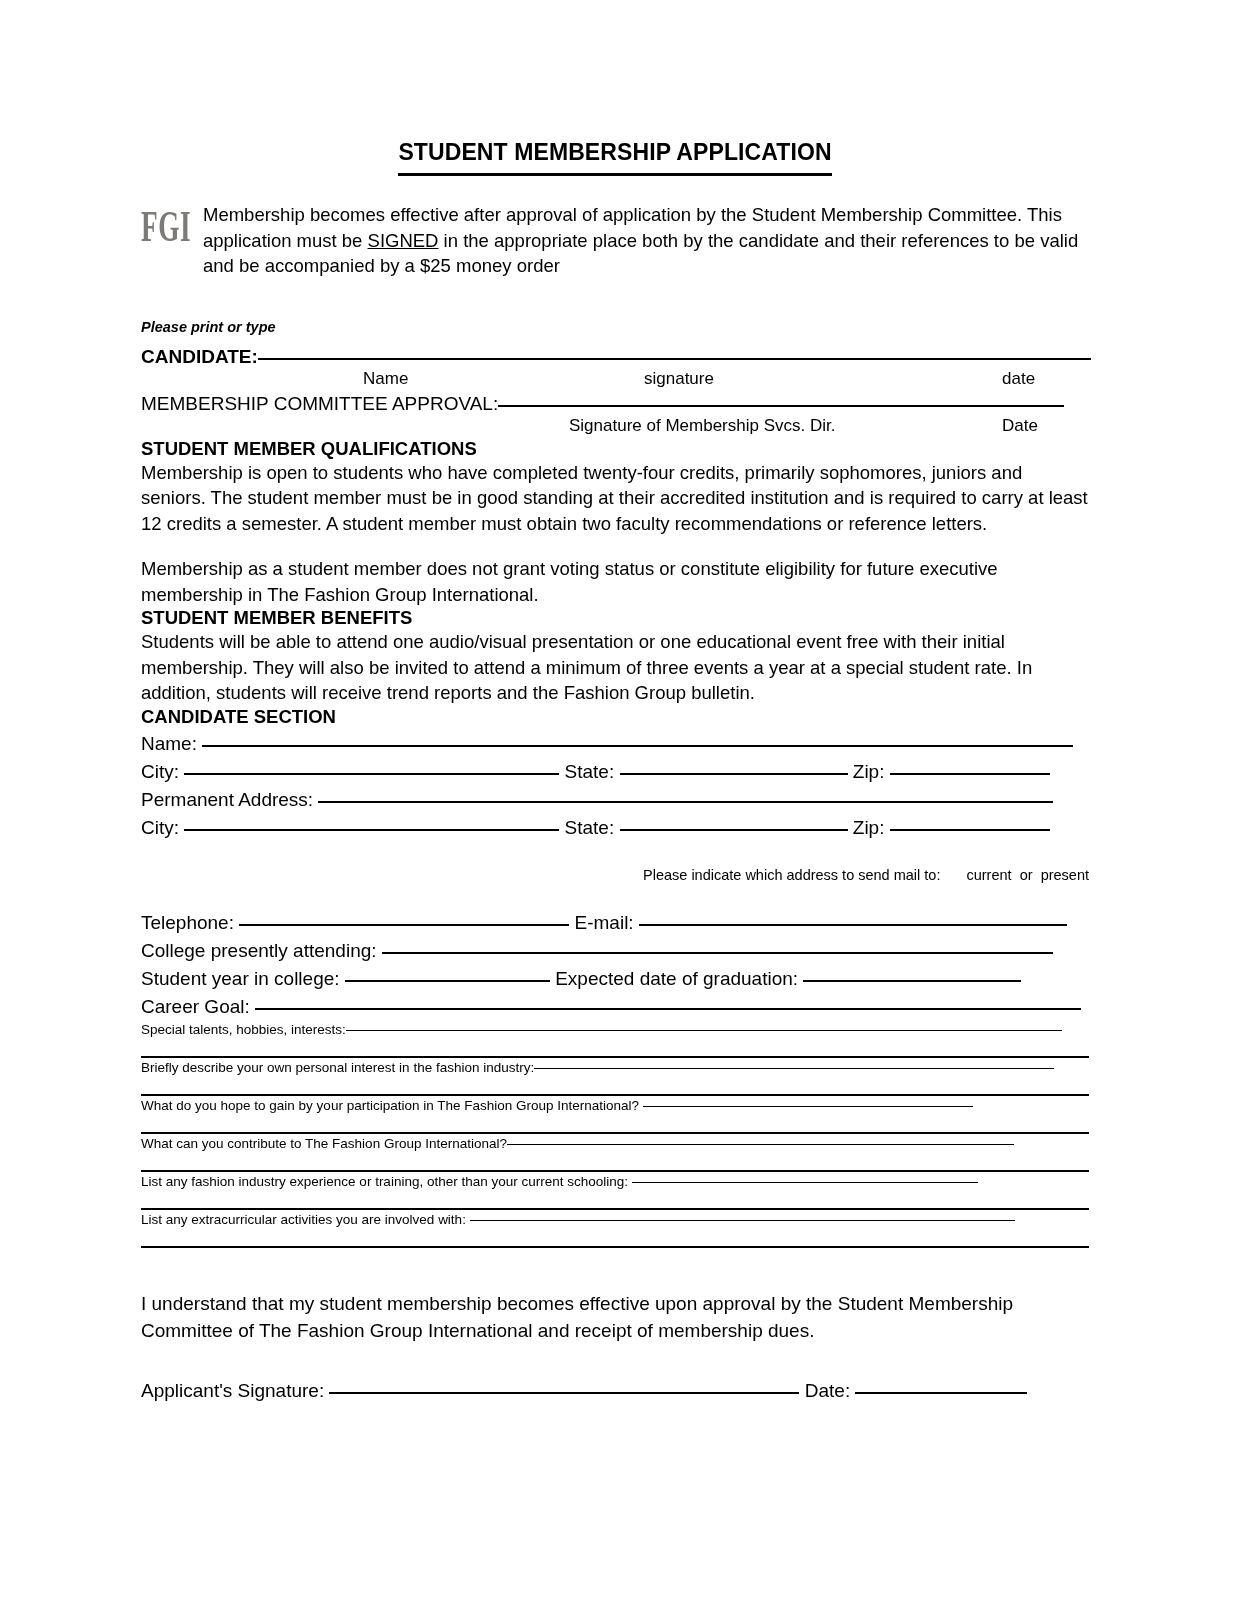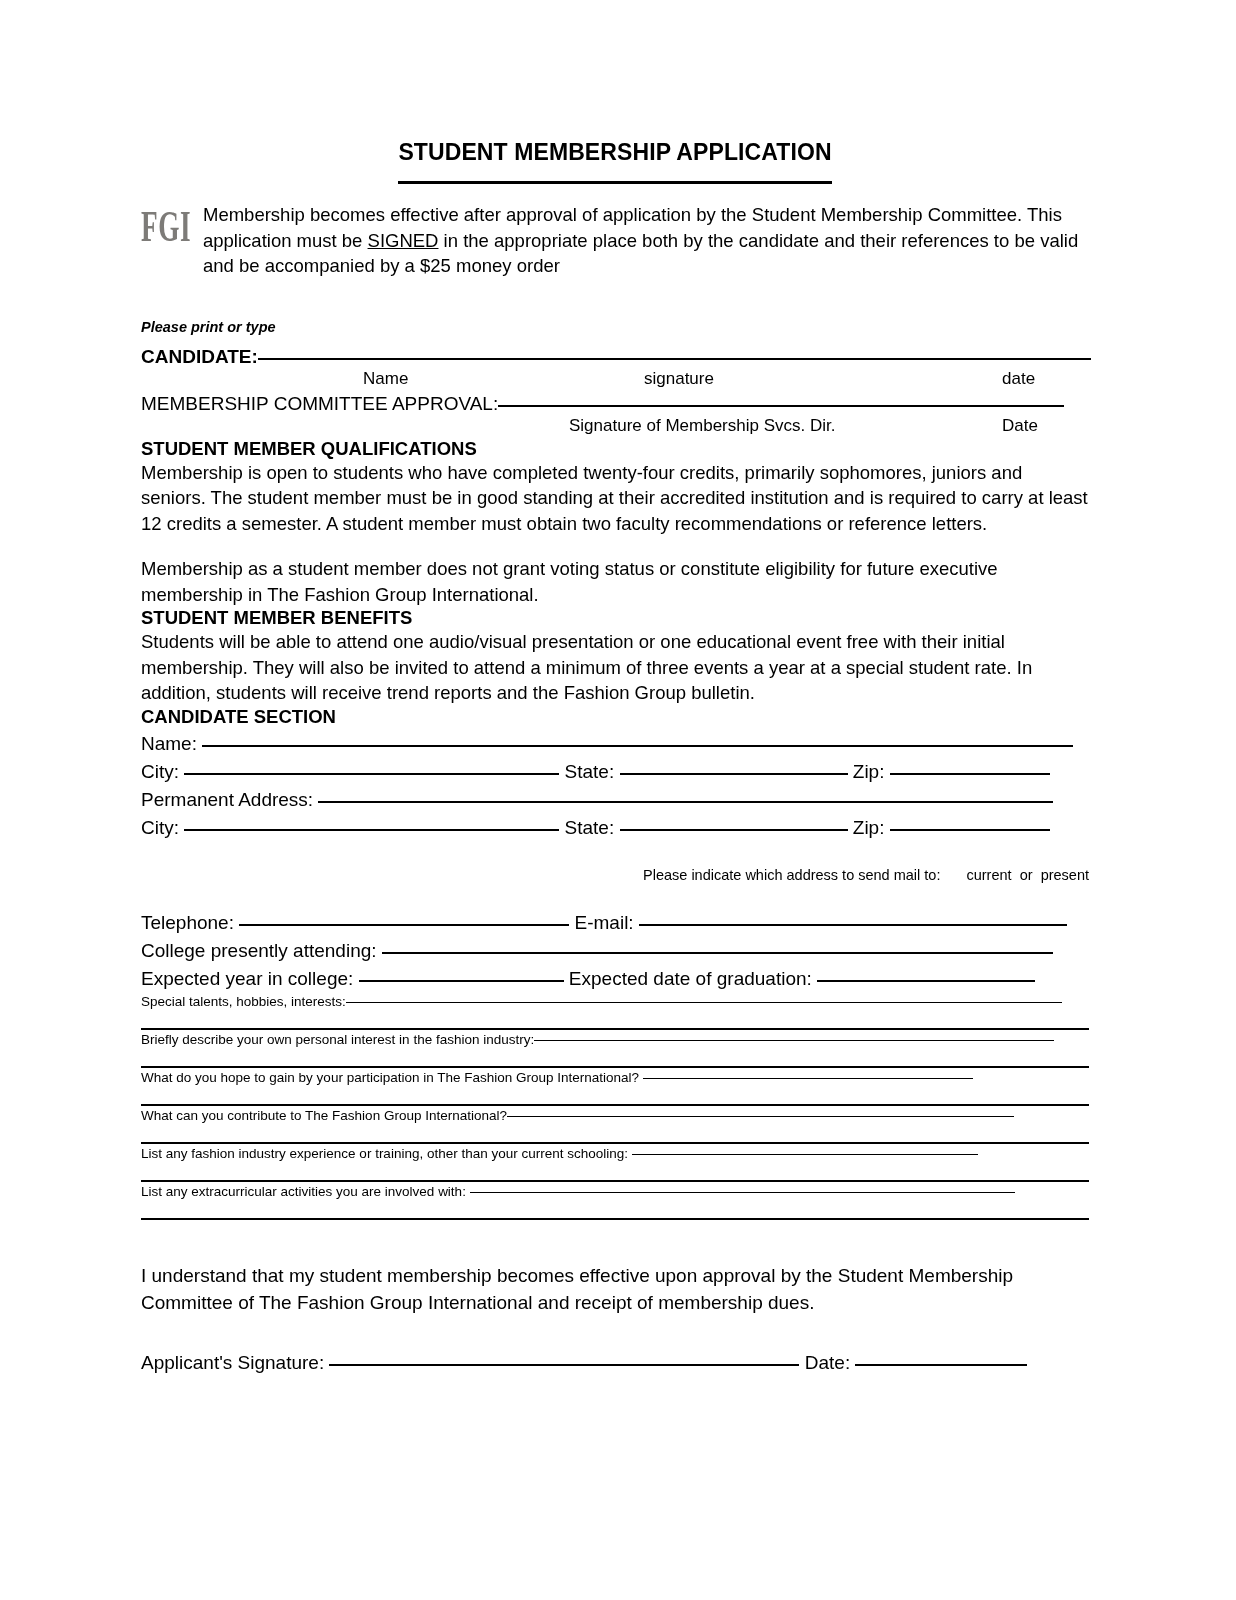--- a/index.html
+++ b/index.html
@@ -30,21 +30,21 @@
   .doc-title {
     text-align: center;
     font-size: 23px;
     font-weight: bold;
     letter-spacing: 0.1px;
     margin-top: 139px;
     margin-bottom: 0;
   }
   .doc-title span {
     border-bottom: 3px solid #000;
-    padding-bottom: 16px;
+    padding-bottom: 8px;
   }
 
   
   .intro {
     display: flex;
     align-items: flex-start;
     margin-top: 36px;
   }
   .logo {
     width: 48px;
@@ -249,26 +249,30 @@
       <span>E-mail:</span>
       <span class="rule" style="width:428px;"></span>
     </div>
 
     <div class="field-row">
       <span>College presently attending:</span>
       <span class="rule" style="width:671px;"></span>
     </div>
 
     <div class="field-row">
-      <span>Expected year in college:</span>
+      <span>Student year in college:</span>
       <span class="rule" style="width:205px;"></span>
       <span>Expected date of graduation:</span>
       <span class="rule" style="width:218px;"></span>
     </div>
 
+    <div class="field-row">
+      <span>Career Goal:</span>
+      <span class="rule" style="width:826px;"></span>
+    </div>
 
     <div class="small-q">
       <span>Special talents, hobbies, interests:</span><span class="rule-thin" style="width:716px;"></span>
     </div>
     <div class="full-rule"></div>
 
     <div class="small-q">
       <span>Briefly describe your own personal interest in the fashion industry:</span><span class="rule-thin" style="width:520px;"></span>
     </div>
     <div class="full-rule"></div>

